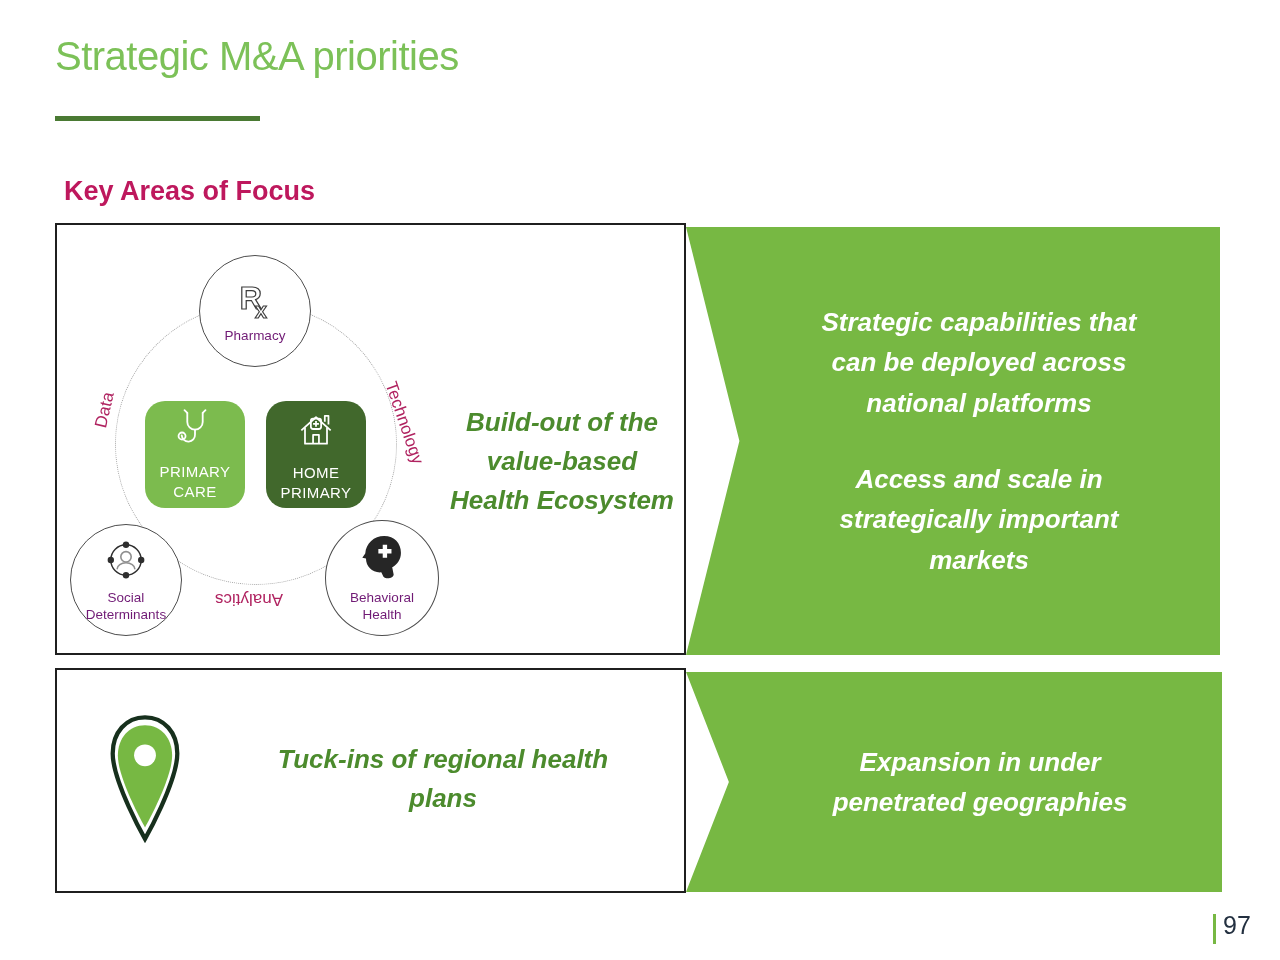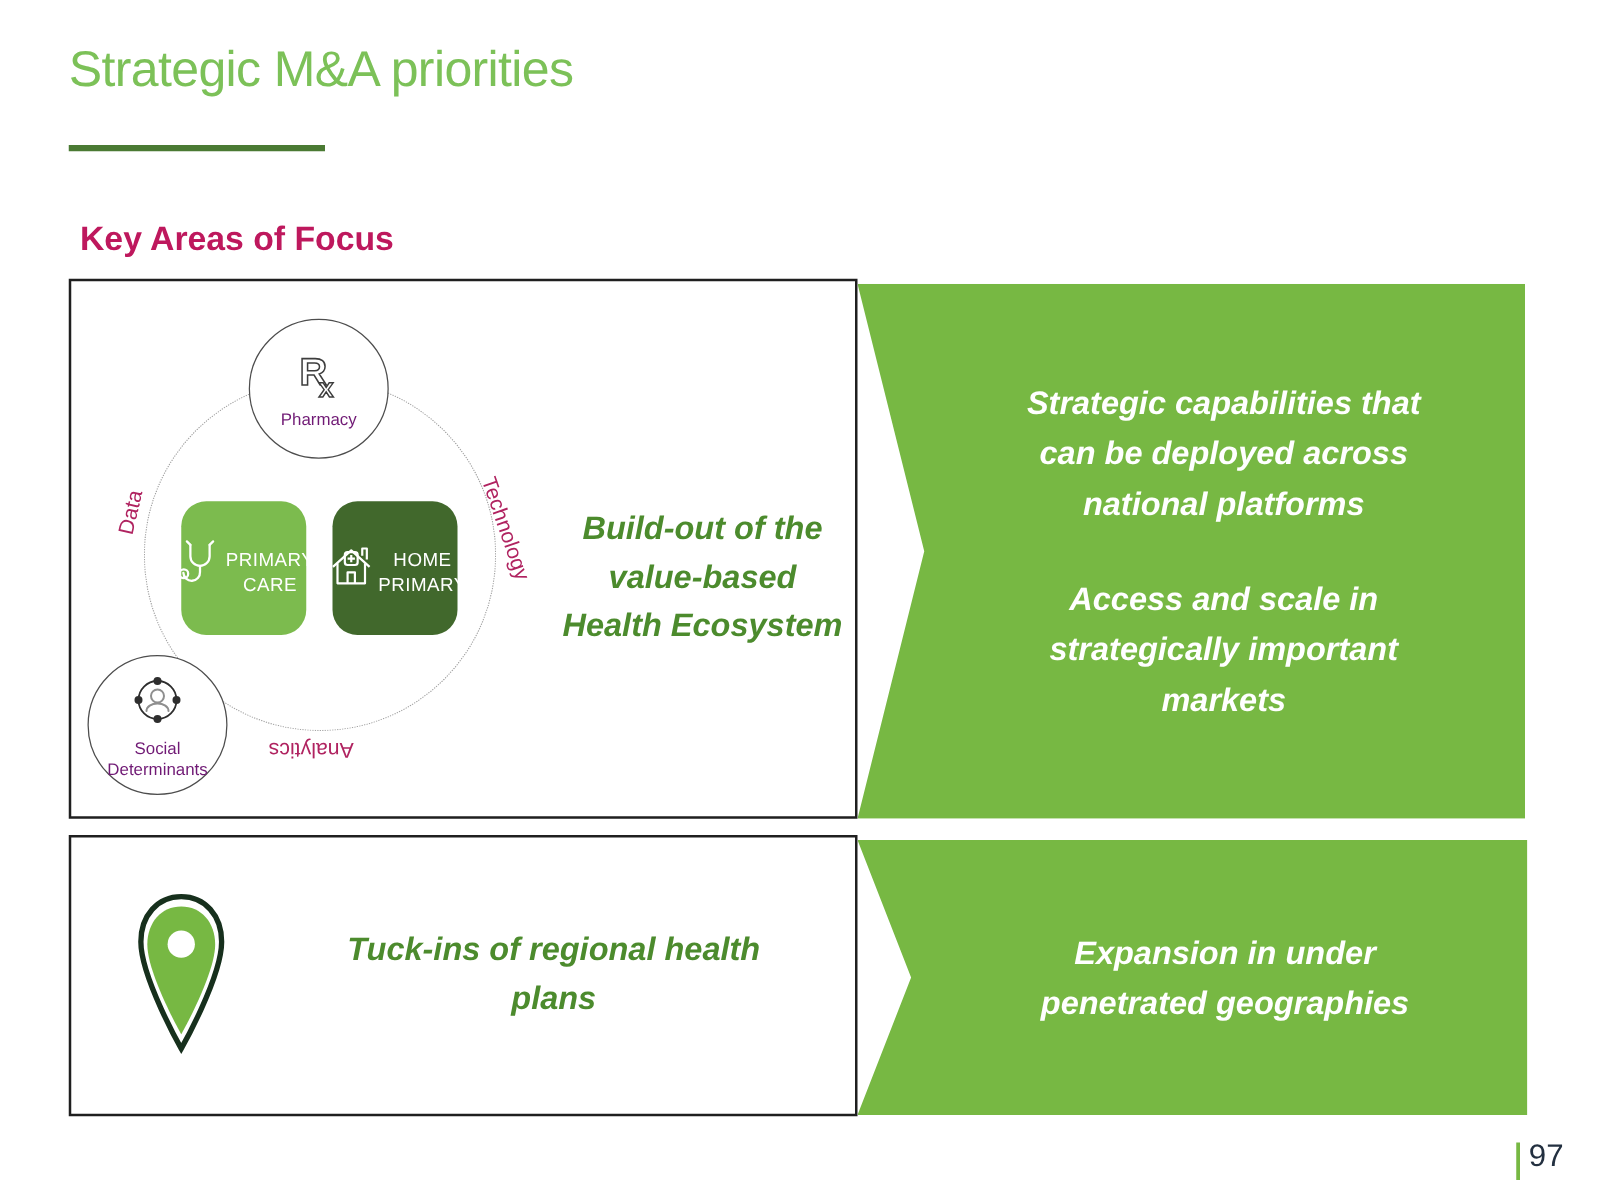--- a/index.html
+++ b/index.html
@@ -24,21 +24,21 @@
 
   .orbit{left:58px;top:78px;width:280px;height:280px;border:1.5px dotted #a3a3a3;border-radius:50%;}
 
   .node-circle{background:#fff;border:1.5px solid #4d4d4d;border-radius:50%;
     display:flex;flex-direction:column;align-items:center;justify-content:center;text-align:center;}
   .node-pharmacy{left:142px;top:30px;width:110px;height:110px;}
   .node-social{left:13px;top:299px;width:110px;height:110px;}
   .node-behavioral{left:268px;top:295px;width:112px;height:114px;}
   .node-label{font-size:13.5px;color:#701a75;line-height:1.25;margin-top:2px;}
 
-  .square{border-radius:20px;display:flex;flex-direction:row;align-items:center;justify-content:center;
+  .square{border-radius:20px;display:flex;flex-direction:column;align-items:center;justify-content:center;
     text-align:center;color:#ffffff;}
   .sq-primary{left:88px;top:176px;width:100px;height:107px;background:#7cbb4e;}
   .sq-home{left:209px;top:176px;width:100px;height:107px;background:#41682c;}
   .square .sq-label{font-size:15px;letter-spacing:.4px;line-height:1.3;margin-top:8px;}
 
   .connector{color:#b02360;font-size:17px;transform-origin:center;}
   .conn-data{left:48px;top:185px;transform:translate(-50%,-50%) rotate(-77deg);}
   .conn-tech{left:347px;top:198px;transform:translate(-50%,-50%) rotate(71deg);}
   .conn-analytics{left:192px;top:374px;transform:translate(-50%,-50%) rotate(180deg);}
 
@@ -130,20 +130,30 @@
           <circle cx="49" cy="30" r="4" fill="#2e2e2e"></circle>
           <circle cx="30" cy="49" r="4" fill="#2e2e2e"></circle>
           <circle cx="30" cy="26" r="6.5" fill="none" stroke="#8f8f8f" stroke-width="2"></circle>
           <path d="M19 41 a11 7.5 0 0 1 22 0" fill="none" stroke="#8f8f8f" stroke-width="2" stroke-linecap="round"></path>
         </svg>
       </span>
       <span class="node-label pre">Social
 Determinants</span>
     </div>
 
+    <div class="abs node-circle node-behavioral">
+      <span>
+        <svg width="44" height="51" viewBox="0 0 60 70">
+          <path d="M33 4 C47 4 56 14 56 27 C56 36 51 43 44 47 L46 57 C46 62 36 64 32 60 L29 54 C17 55 8 46 8 35 L3 34 L7 28 C8 14 19 4 33 4 Z" fill="#262626"></path>
+          <path d="M31 16 h6 v6 h6 v6 h-6 v6 h-6 v-6 h-6 v-6 h6 z" fill="#ffffff"></path>
+        </svg>
+      </span>
+      <span class="node-label pre">Behavioral
+Health</span>
+    </div>
 
     <div class="abs eco-caption pre">Build-out of the
 value-based
 Health Ecosystem</div>
   </div>
 
   <div class="abs banner banner-top">
     <p>Strategic capabilities that
 can be deployed across
 national platforms</p>

